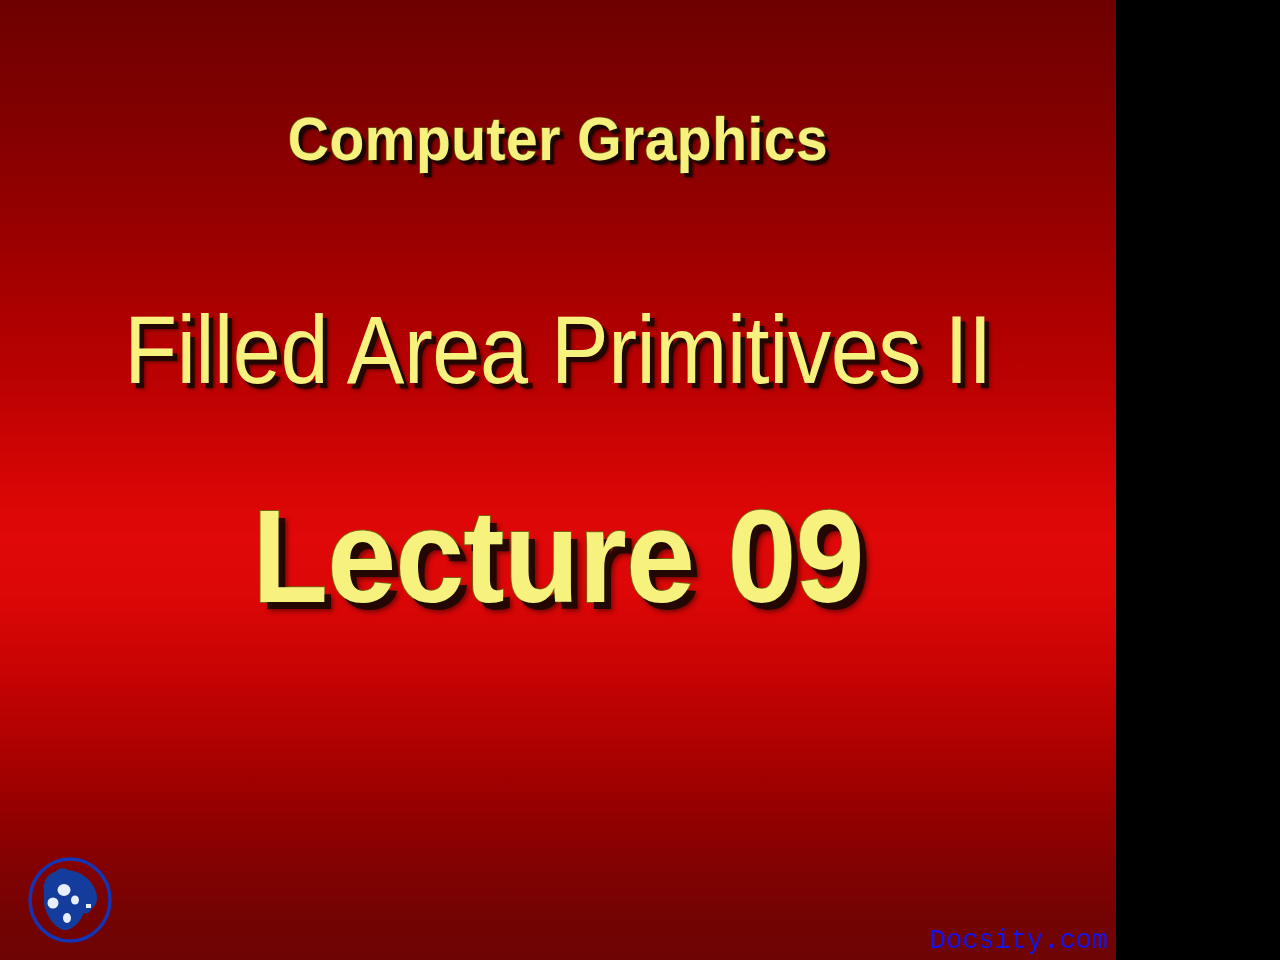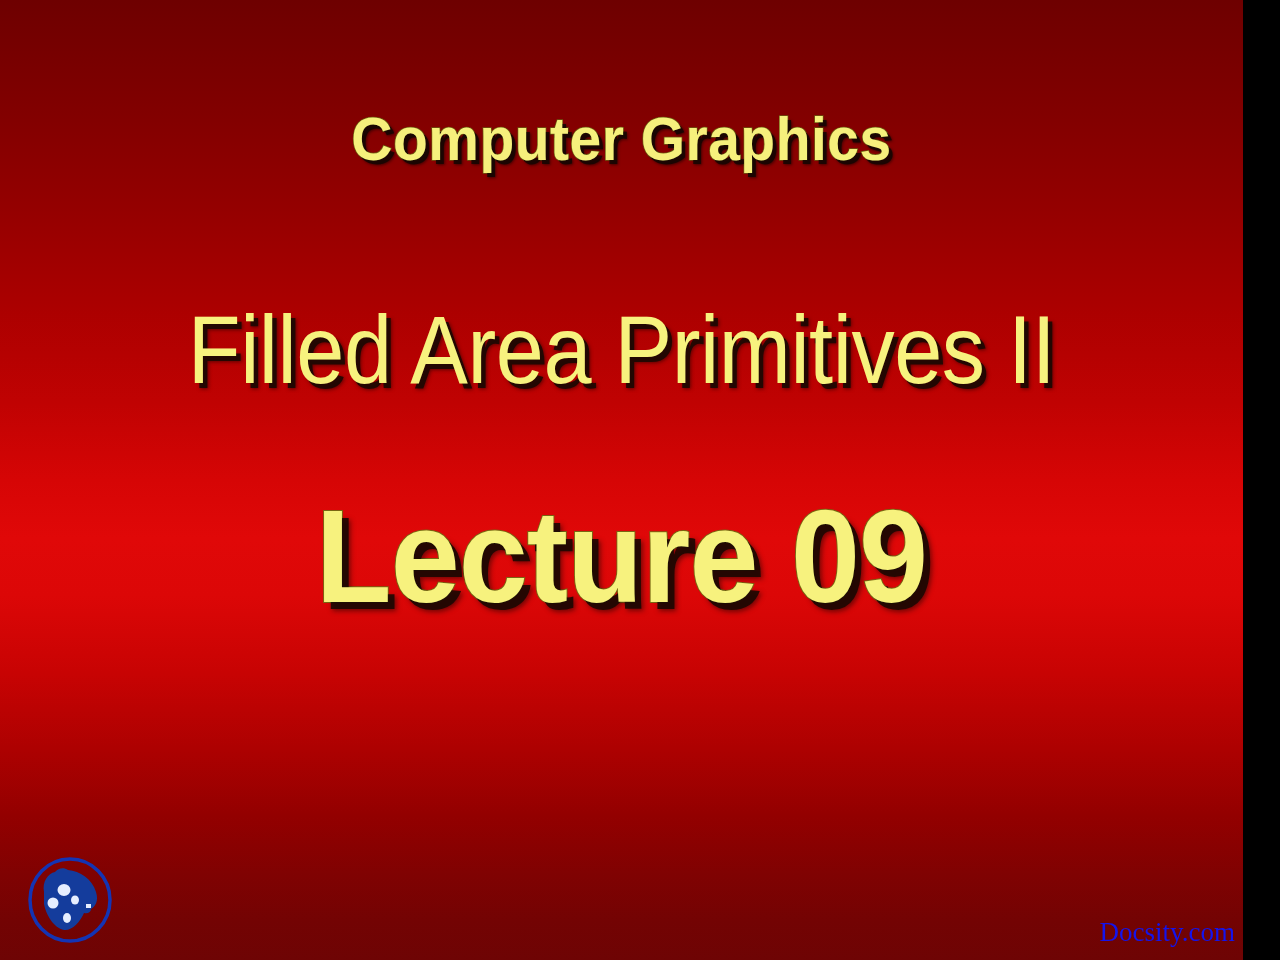--- a/index.html
+++ b/index.html
@@ -4,21 +4,21 @@
 <title>Computer Graphics - Lecture 09</title>
 <style>
   html, body {
     margin: 0;
     padding: 0;
     background: #000;
   }
 
   #slide {
     position: relative;
-    width: 1243px;
+    width: 1116px;
     height: 960px;
     overflow: hidden;
     font-family: "Liberation Sans", sans-serif;
     
     background: linear-gradient(
         to bottom,
         #6e0000 0%,
         #730000 3%,
         #820000 12%,
         #950000 22%,
@@ -108,23 +108,23 @@
     top: 852px;
     width: 96px;
     height: 96px;
   }
   .logo svg { display: block; width: 100%; height: 100%; }
 
   
   .watermark {
     position: absolute;
     right: 8px;
-    bottom: 12px;
+    bottom: 4px;
     font-size: 27px;
-    font-family: Liberation Serif, serif;
+    font-family: Liberation Mono, monospace;
     font-weight: normal;
     color: #1414ec;
     letter-spacing: 0px;
     white-space: nowrap;
   }
 </style>
 </head>
 <body>
 
 <div id="slide">

